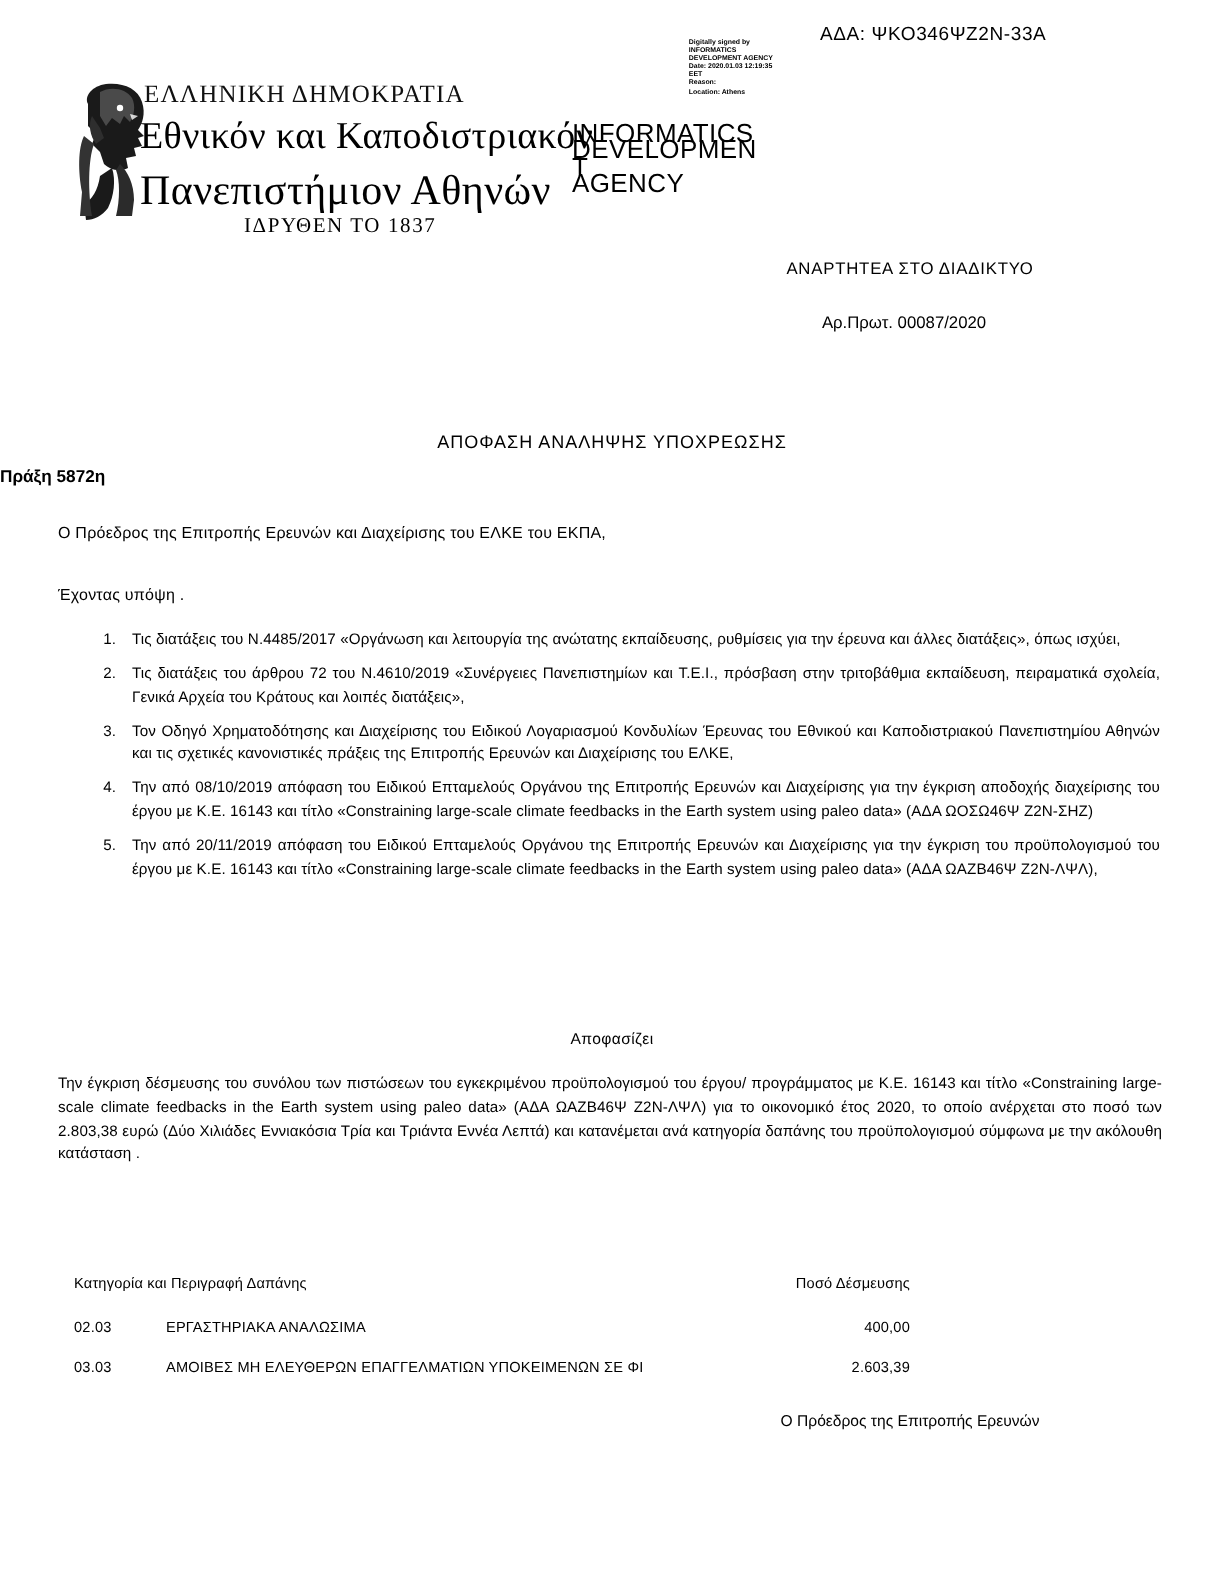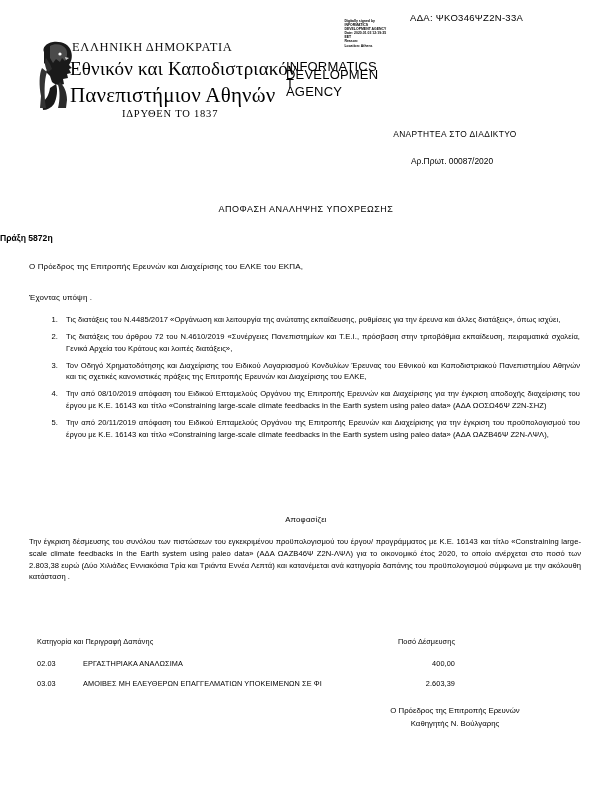--- a/index.html
+++ b/index.html
@@ -139,21 +139,21 @@
     letter-spacing: 0.4px;
     margin-bottom: 14px;
   }
   .meta-city { text-align: right; padding-right: 6px; }
   .meta-proto { text-align: center; padding-right: 6px; margin-top: 5px; }
 
   
   .doc-title {
     position: absolute;
     left: 0;
-    top: 204px;
+    top: 216px;
     width: 612px;
     text-align: center;
     font-size: 9px;
     letter-spacing: 0.5px;
   }
   .doc-subtitle {
     position: absolute;
     left: 0;
     top: 233px;
     width: 612px;
@@ -360,16 +360,15 @@
       <tr>
         <td class="code">03.03</td>
         <td class="desc">ΑΜΟΙΒΕΣ ΜΗ ΕΛΕΥΘΕΡΩΝ ΕΠΑΓΓΕΛΜΑΤΙΩΝ ΥΠΟΚΕΙΜΕΝΩΝ ΣΕ ΦΙ</td>
         <td class="amt">2.603,39</td>
       </tr>
     </tbody>
   </table>
 
   <div class="signature">
     <div>Ο Πρόεδρος της Επιτροπής Ερευνών</div>
-    <div>Καθηγητής Ν. Βούλγαρης</div>
   </div>
 
 </div>
 
 </body></html>

